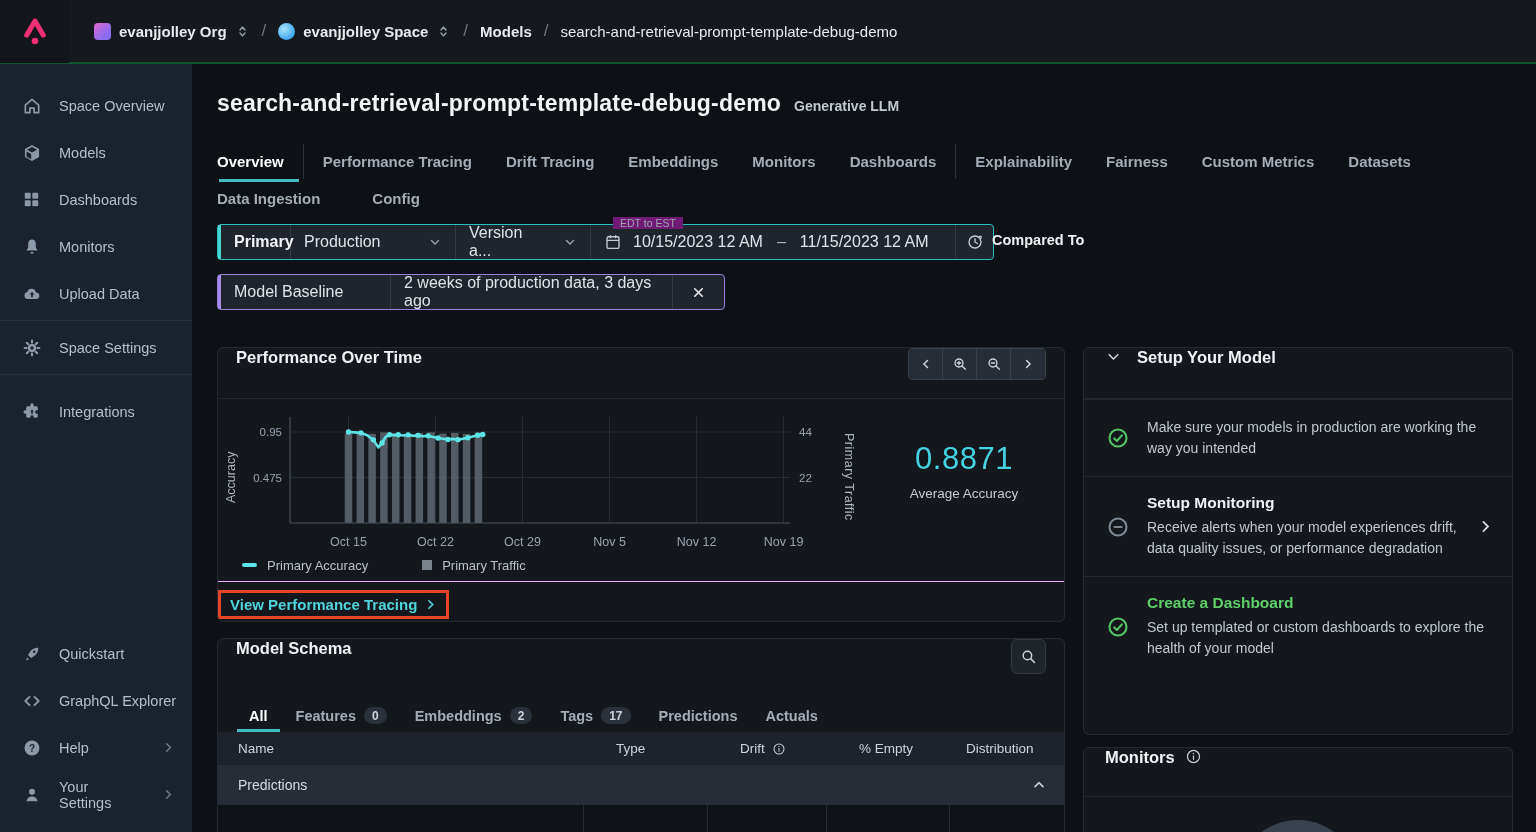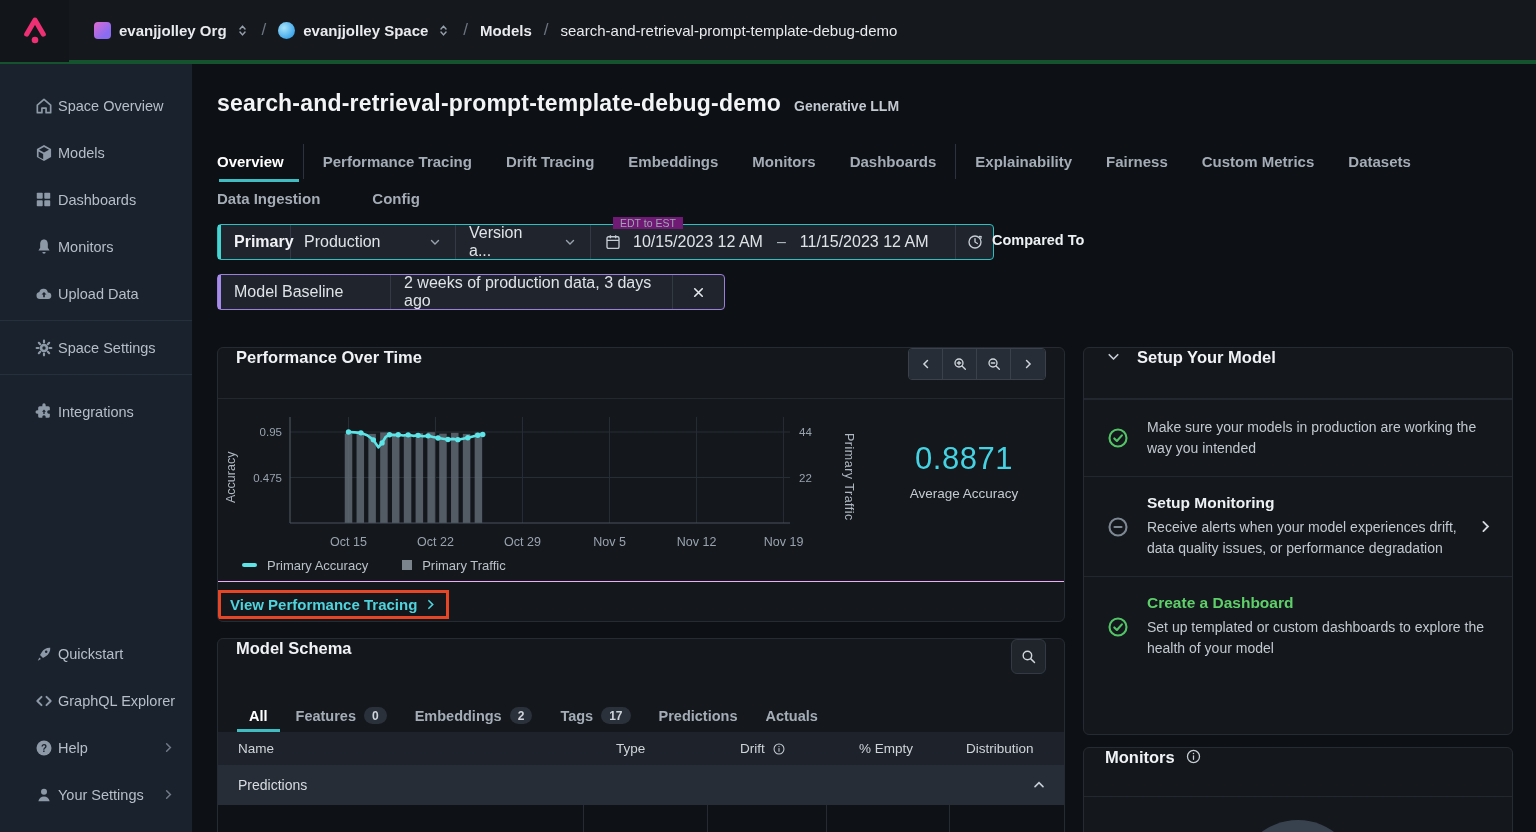--- a/index.html
+++ b/index.html
@@ -1,33 +1,33 @@
 <!DOCTYPE html>
 <html><head>
 <meta charset="utf-8">
 <style>
   * { margin:0; padding:0; box-sizing:border-box; }
   html,body { width:1536px; height:832px; overflow:hidden; background:#0d1014;
               font-family:"Liberation Sans", sans-serif; color:#e8ebef; }
 
   
   .topbar { position:absolute; left:0; top:0; width:1536px; height:64px;
-            background:#15181d; border-bottom:4px solid #14532d; display:flex; align-items:center; }
+            background:#15181d; border-bottom:2px solid #14532d; display:flex; align-items:center; }
   .logo-box { width:69px; height:63px; background:#12151a; display:flex; align-items:center; justify-content:center; flex:0 0 auto; cursor:pointer; }
   .crumbs { display:flex; align-items:center; gap:12px; padding-left:25px; font-size:15px; font-weight:600; color:#e8eaee; }
   .crumb-ico-sq { width:17px; height:17px; border-radius:4px; background:linear-gradient(135deg,#e06ad0,#8a6cf0 70%); }
   .crumb-ico-ci { width:17px; height:17px; border-radius:50%; background:radial-gradient(circle at 35% 35%,#a8e4fa,#3aa4ea 75%); }
   .crumb-sep { color:#6b747f; font-weight:400; font-size:17px; }
   .sort-ic { display:flex; align-items:center; color:#96a0ab; }
   .crumb-grp { display:flex; align-items:center; gap:8px; cursor:pointer; }
 
   
   .sidebar { position:absolute; left:0; top:64px; width:192px; height:768px; background:#1a222e;
              display:flex; flex-direction:column; padding-top:18px; }
-  .side-item { height:47px; display:flex; align-items:center; gap:4px; padding-left:34px;
+  .side-item { height:47px; display:flex; align-items:center; gap:17px; padding-left:22px;
                color:#b6bfc9; font-size:14.5px; cursor:pointer; }
   .side-item .sicon { width:20px; height:20px; color:#8d99a6; display:flex; align-items:center; flex:0 0 auto; }
   .side-div { height:1px; background:#262f3c; margin:3px 0; }
   .side-bottom { margin-top:auto; padding-bottom:14px; }
   .side-chev { margin-left:auto; margin-right:16px; color:#707a86; display:flex; }
 
   
   .main { position:absolute; left:192px; top:64px; width:1344px; height:768px; background:#0d1014; }
   .page-head { position:absolute; left:25px; top:26px; display:flex; align-items:baseline; gap:13px; }
   .page-title { font-size:23px; font-weight:700; color:#f2f4f6; letter-spacing:.2px; }
@@ -69,21 +69,21 @@
   .cbtn { width:34px; height:30px; display:flex; align-items:center; justify-content:center; background:#272d36;
           border-right:1px solid #3a414b; color:#cfd5db; cursor:pointer; }
   .cbtn:last-child { border-right:none; }
   .chart-row { display:flex; align-items:stretch; height:150px; padding-top:6px; }
   .vlabel { font-size:12.5px; color:#aeb6bf; display:flex; align-items:center; justify-content:center; }
   .vlabel.up { writing-mode:vertical-rl; transform:rotate(180deg); width:26px; }
   .vlabel.down { writing-mode:vertical-rl; width:30px; letter-spacing:.5px; }
   .avg-block { flex:1; display:flex; flex-direction:column; align-items:center; justify-content:center; gap:9px; margin-top:-12px; }
   .avg-num { font-size:31px; color:#45d2e2; font-weight:400; letter-spacing:.5px; }
   .avg-lab { font-size:13.5px; color:#c4cad1; }
-  .legend { display:flex; align-items:center; gap:34px; padding:6px 0 0 24px; height:26px; }
+  .legend { display:flex; align-items:center; gap:54px; padding:6px 0 0 24px; height:26px; }
   .leg-item { display:flex; align-items:center; gap:10px; font-size:13px; color:#b9c0c8; }
   .leg-dash { width:15px; height:4px; border-radius:2px; background:#5ce4e6; }
   .leg-sq { width:10px; height:10px; background:#7b838d; }
   .perf-foot { display:flex; justify-content:flex-start; align-items:center; height:46px; padding-right:16px; border-top:1px solid #f0abfc; margin-top:6px;font-weight:bold; }
   .annot-box { border:3px solid #e64526; padding:3px 9px; display:flex; align-items:center; }
   .trace-link { font-size:15px; color:#4fd3dc; display:flex; align-items:center; gap:7px; cursor:pointer; }
 
   
   #schema-card { left:25px; top:574px; width:848px; height:320px; }
   #schema-card .card-hd { height:60px; }

